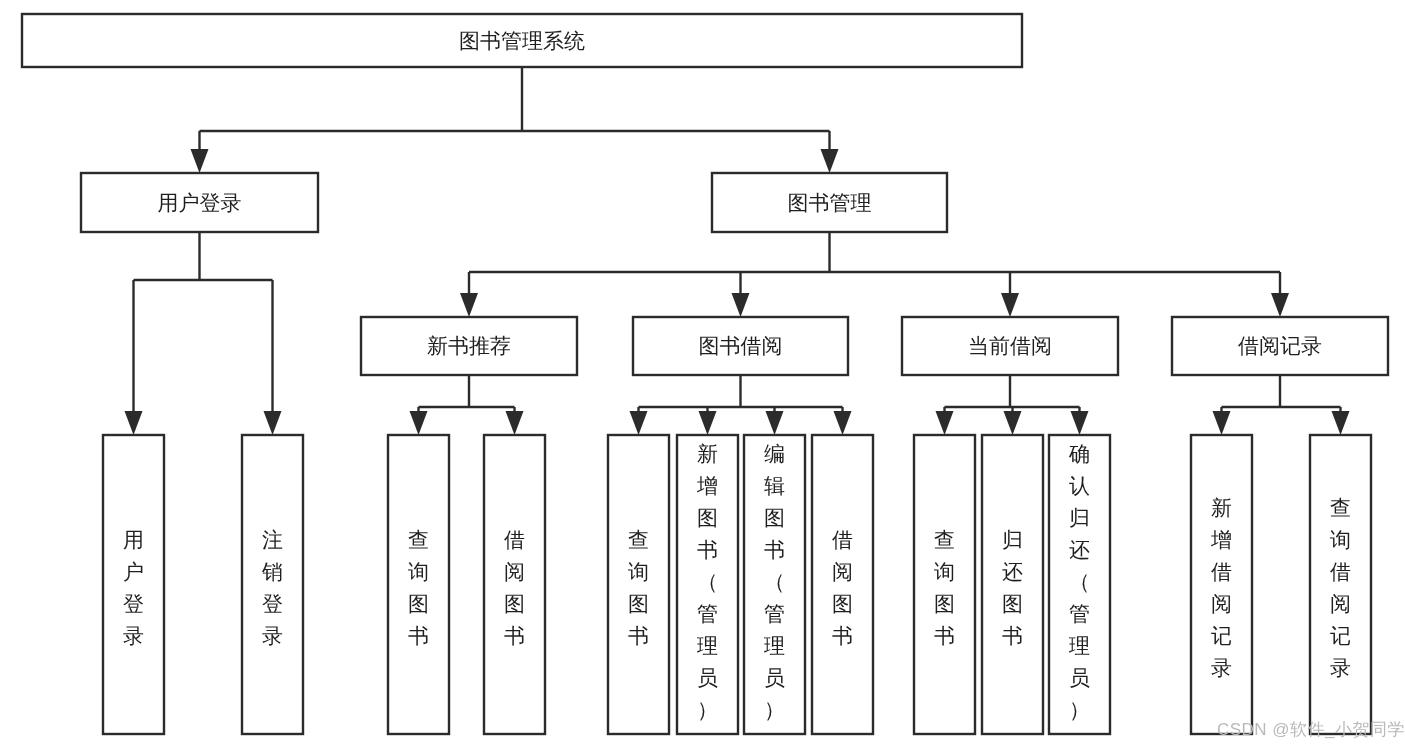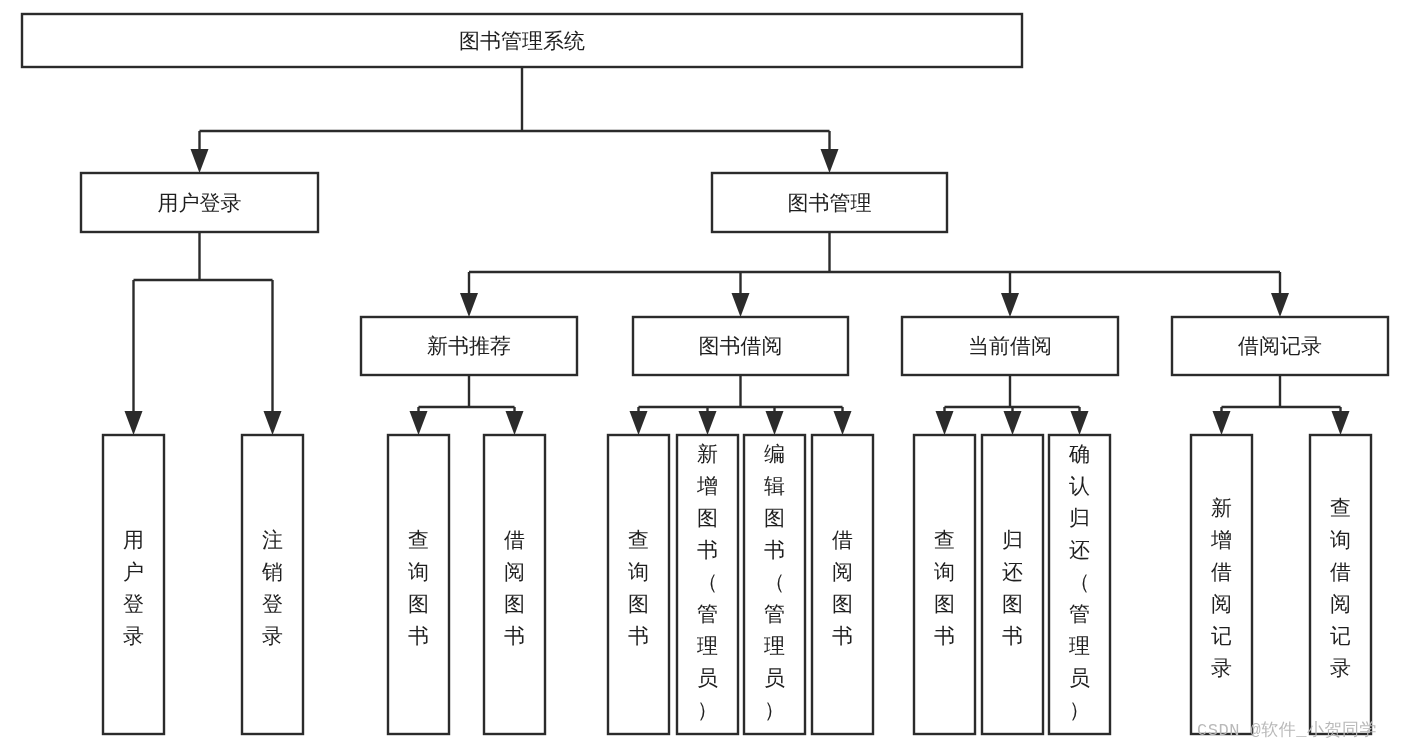--- a/index.html
+++ b/index.html
@@ -49,23 +49,23 @@
     dominant-baseline: middle;
   }
   .node-label-vert {
     fill: #1f1f1f;
     font-family: "DejaVu Sans", "Liberation Sans", sans-serif;
     font-size: 21px;
     text-anchor: middle;
   }
   .watermark {
     position: absolute;
-    right: 28px;
+    right: 0;
     bottom: 6px;
-    font-family: Liberation Mono, monospace;
+    font-family: Liberation Sans, sans-serif;
     font-size: 17px;
     color: #b9b9b9;
     letter-spacing: 0.5px;
     white-space: nowrap;
     pointer-events: none;
     user-select: none;
   }
 </style>
 </head>
 <body>

